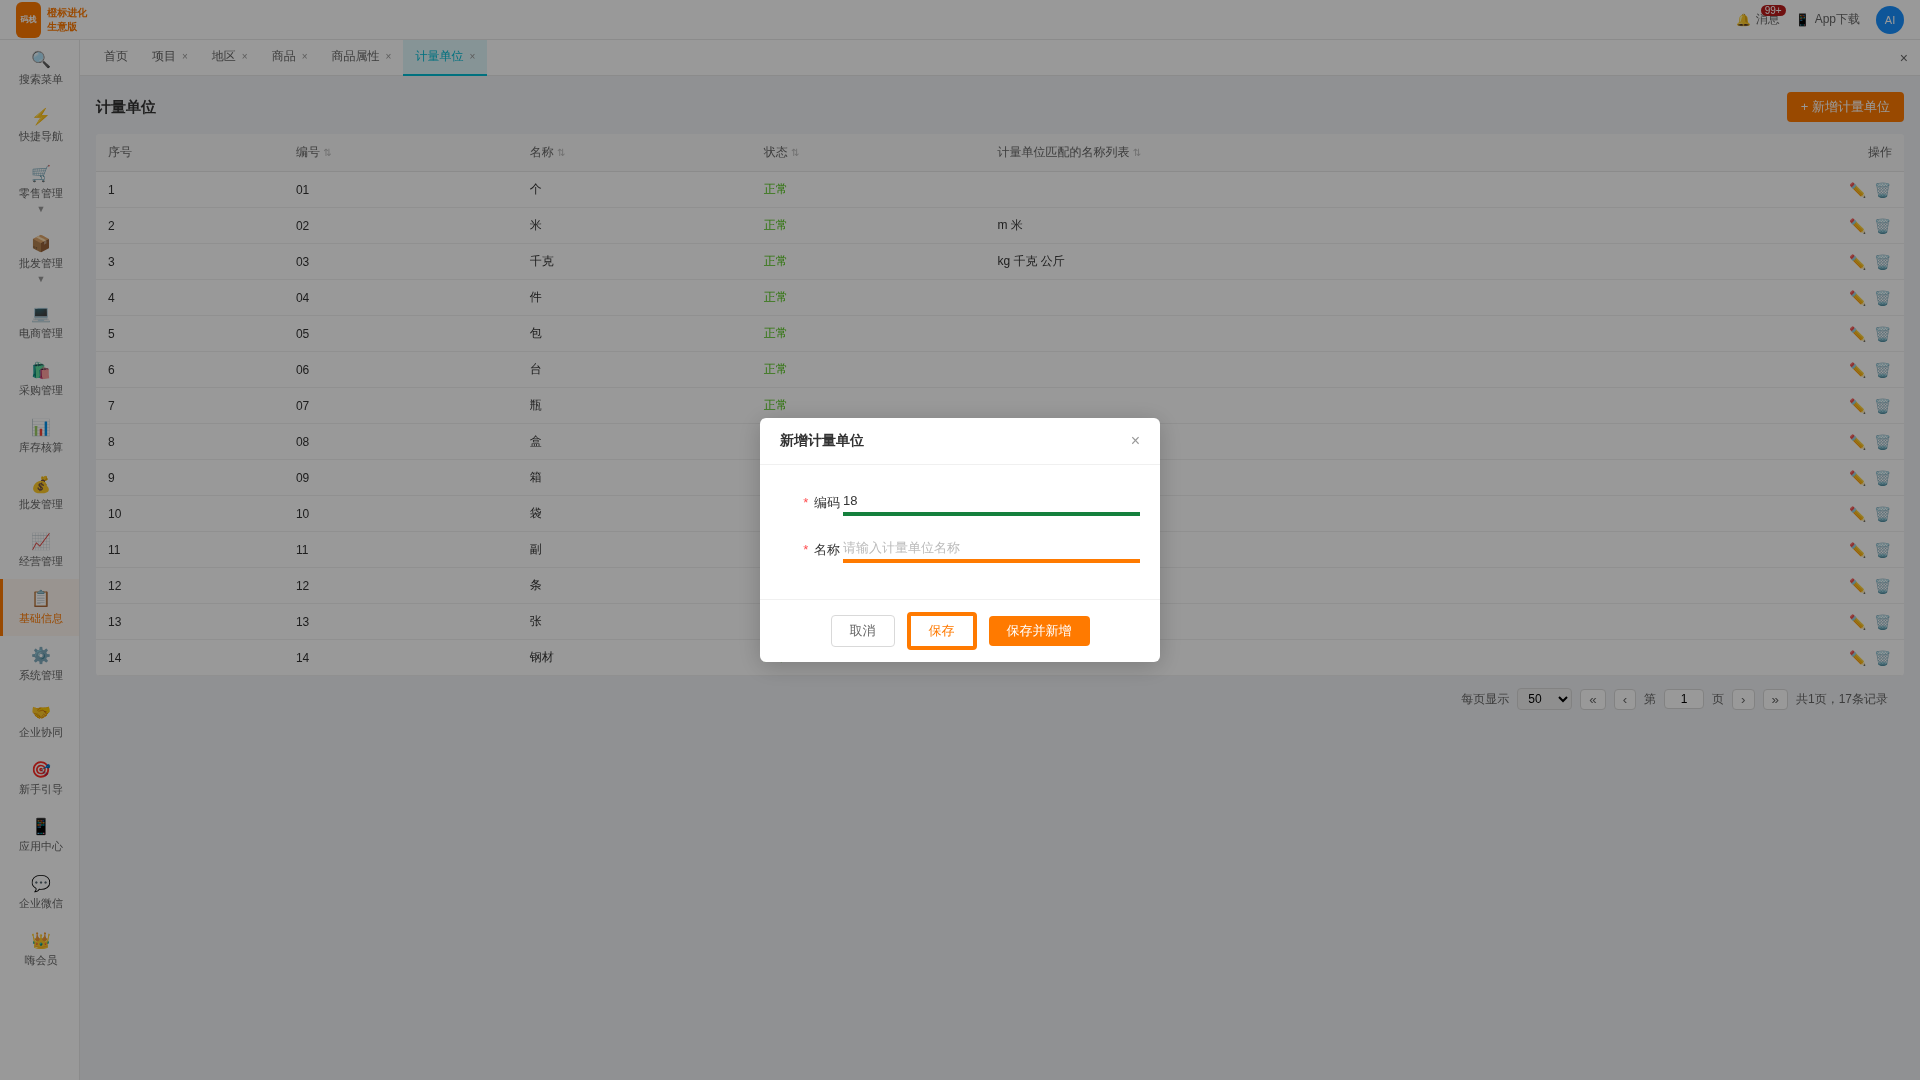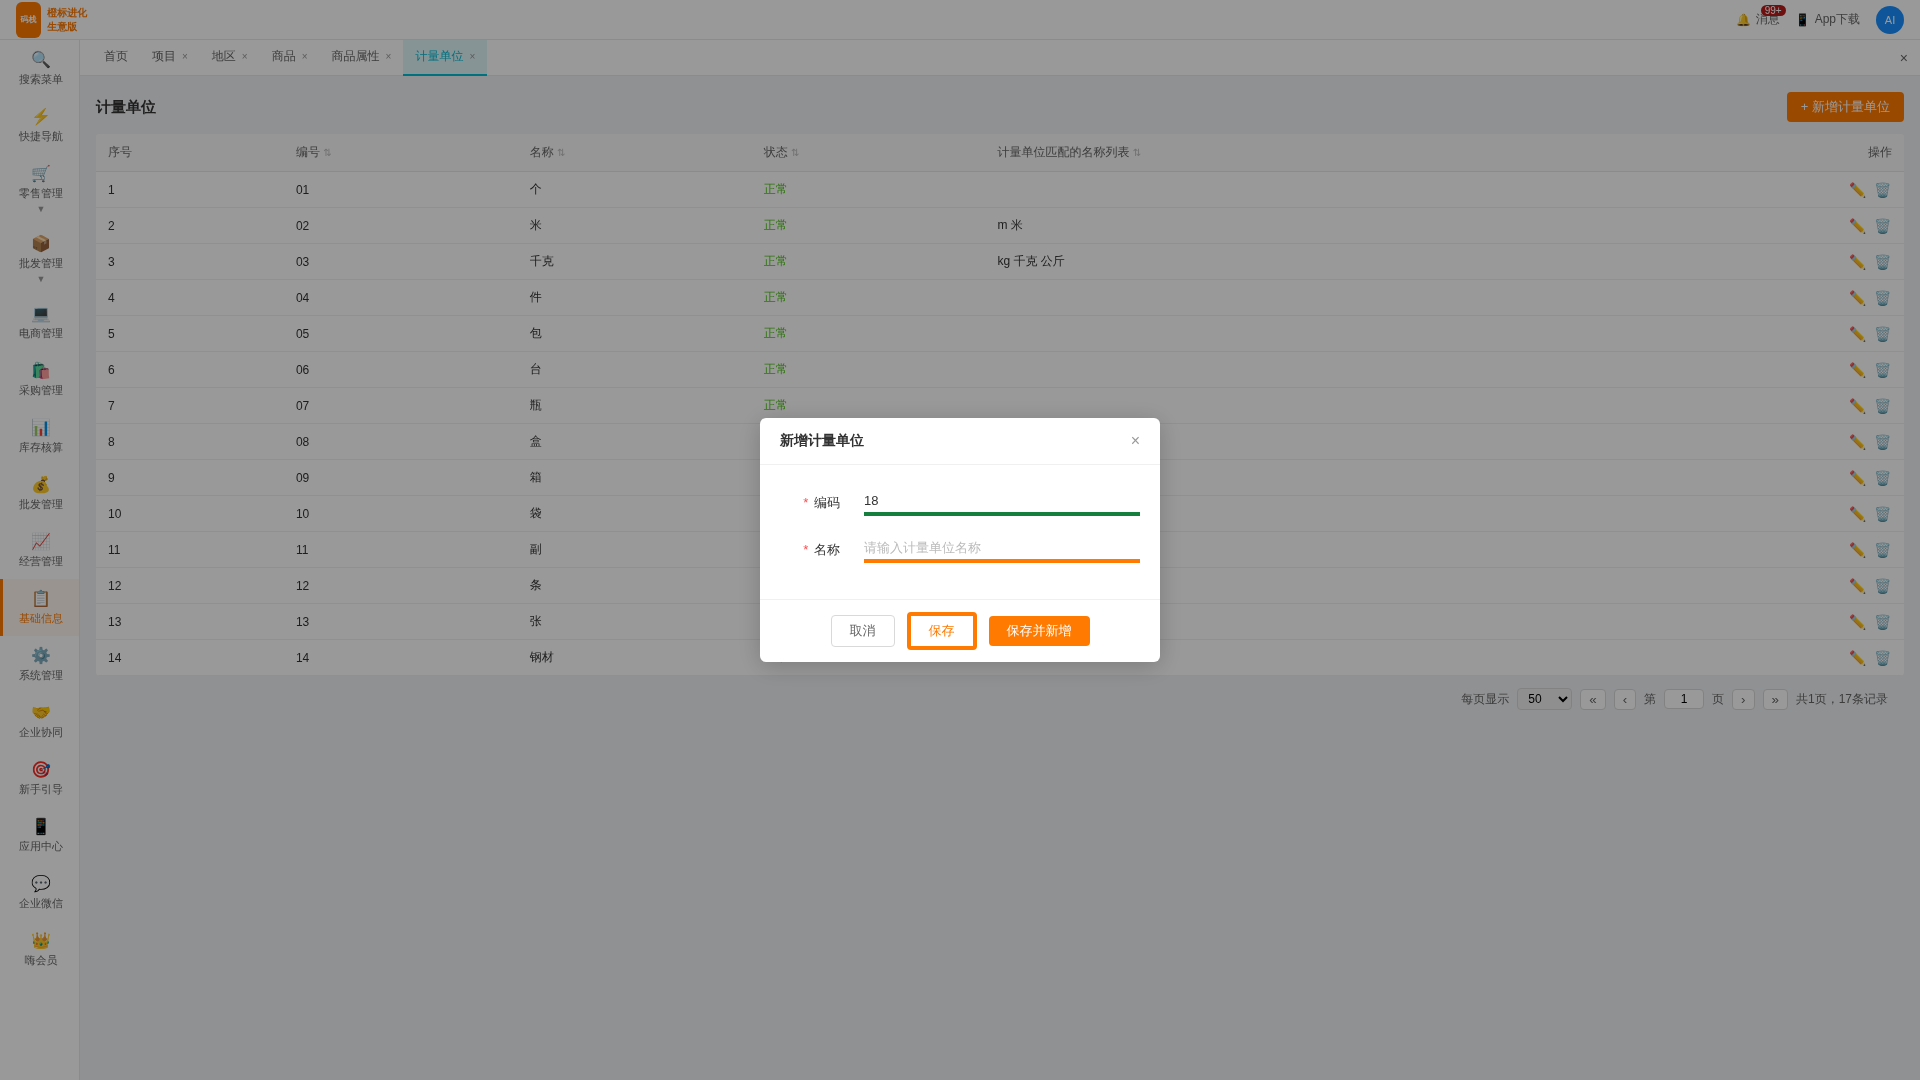--- a/index.html
+++ b/index.html
@@ -62,21 +62,21 @@
     .page-btn:disabled { color: #bbb; cursor: default; }
     .page-input { width: 40px; border: 1px solid #d9d9d9; border-radius: 4px; padding: 2px 4px; text-align: center; font-size: 12px; }
 
     
     .modal-overlay { position: fixed; top: 0; left: 0; right: 0; bottom: 0; background: rgba(0,0,0,0.4); z-index: 1000; display: flex; align-items: center; justify-content: center; }
     .modal { background: #fff; border-radius: 6px; width: 400px; box-shadow: 0 4px 24px rgba(0,0,0,0.2); }
     .modal-header { padding: 14px 20px; border-bottom: 1px solid #f0f0f0; display: flex; align-items: center; justify-content: space-between; }
     .modal-title { font-size: 14px; font-weight: 600; color: #333; }
     .modal-close { cursor: pointer; color: #999; font-size: 16px; }
     .modal-body { padding: 24px 20px 16px 20px; }
-    .form-row { display: flex; align-items: center; margin-bottom: 20px; gap: 24px; }
+    .form-row { display: flex; align-items: center; margin-bottom: 20px; gap: 3px; }
     .form-label { width: 60px; text-align: right; font-size: 13px; color: #333; }
     .required { color: #ff4d4f; margin-right: 2px; }
     .form-input { flex: 1; border: none; border-bottom: 4px solid #15803d; padding: 4px 0; font-size: 13px; outline: none; color: #333; }
     .form-input.active-input { border-bottom-color: #ff7a00; }
     .form-input::placeholder { color: #bbb; }
     .modal-footer { padding: 12px 20px; display: flex; align-items: center; justify-content: center; gap: 12px; border-top: 1px solid #f0f0f0; }
     .btn-cancel { border: 1px solid #d9d9d9; background: #fff; padding: 6px 18px; border-radius: 4px; cursor: pointer; color: #666; font-size: 13px; }
     .btn-save { border: 4px solid #6d28d9; background: #fff; padding: 6px 18px; border-radius: 4px; cursor: pointer; color: #ff7a00; border-color: #ff7a00; font-size: 13px; }
     .btn-save-new { background: #ff7a00; color: #fff; border: none; padding: 6px 18px; border-radius: 4px; cursor: pointer; font-size: 13px; }
   </style>

